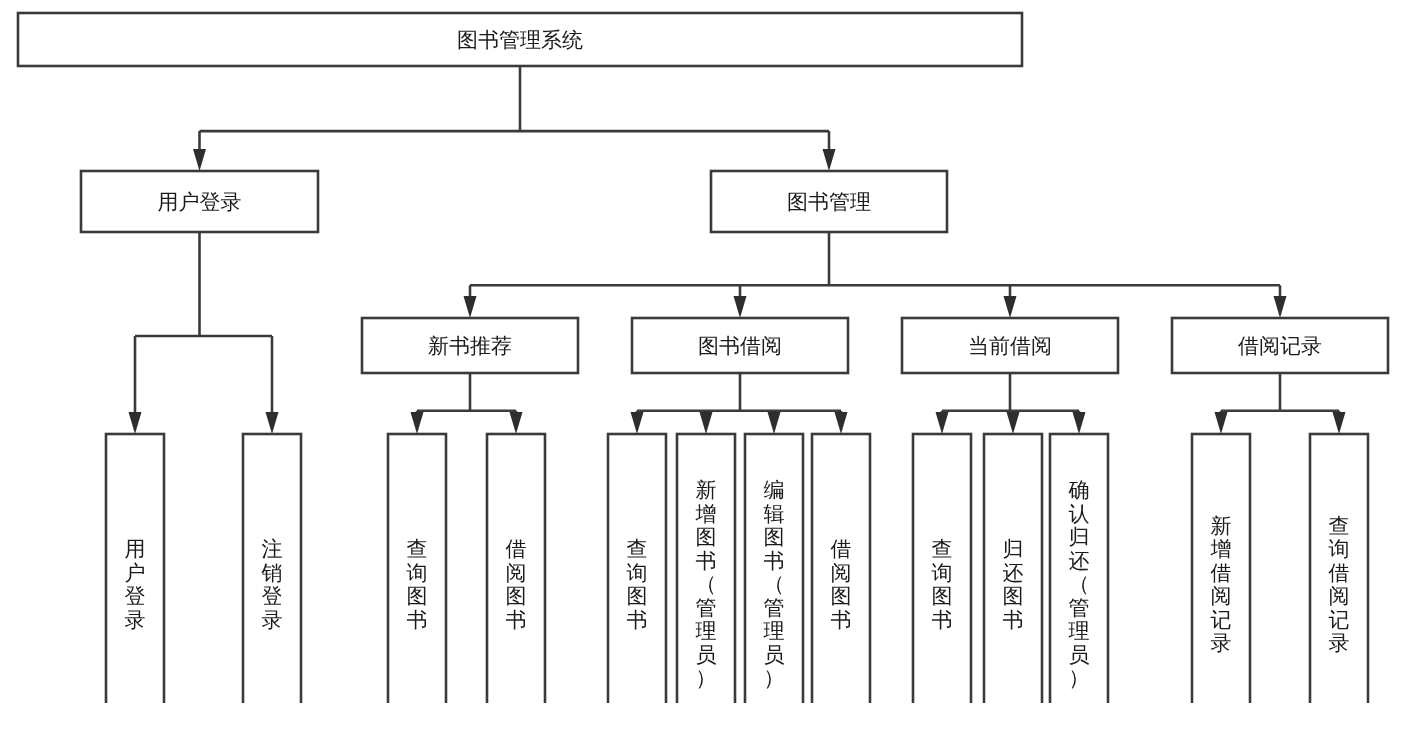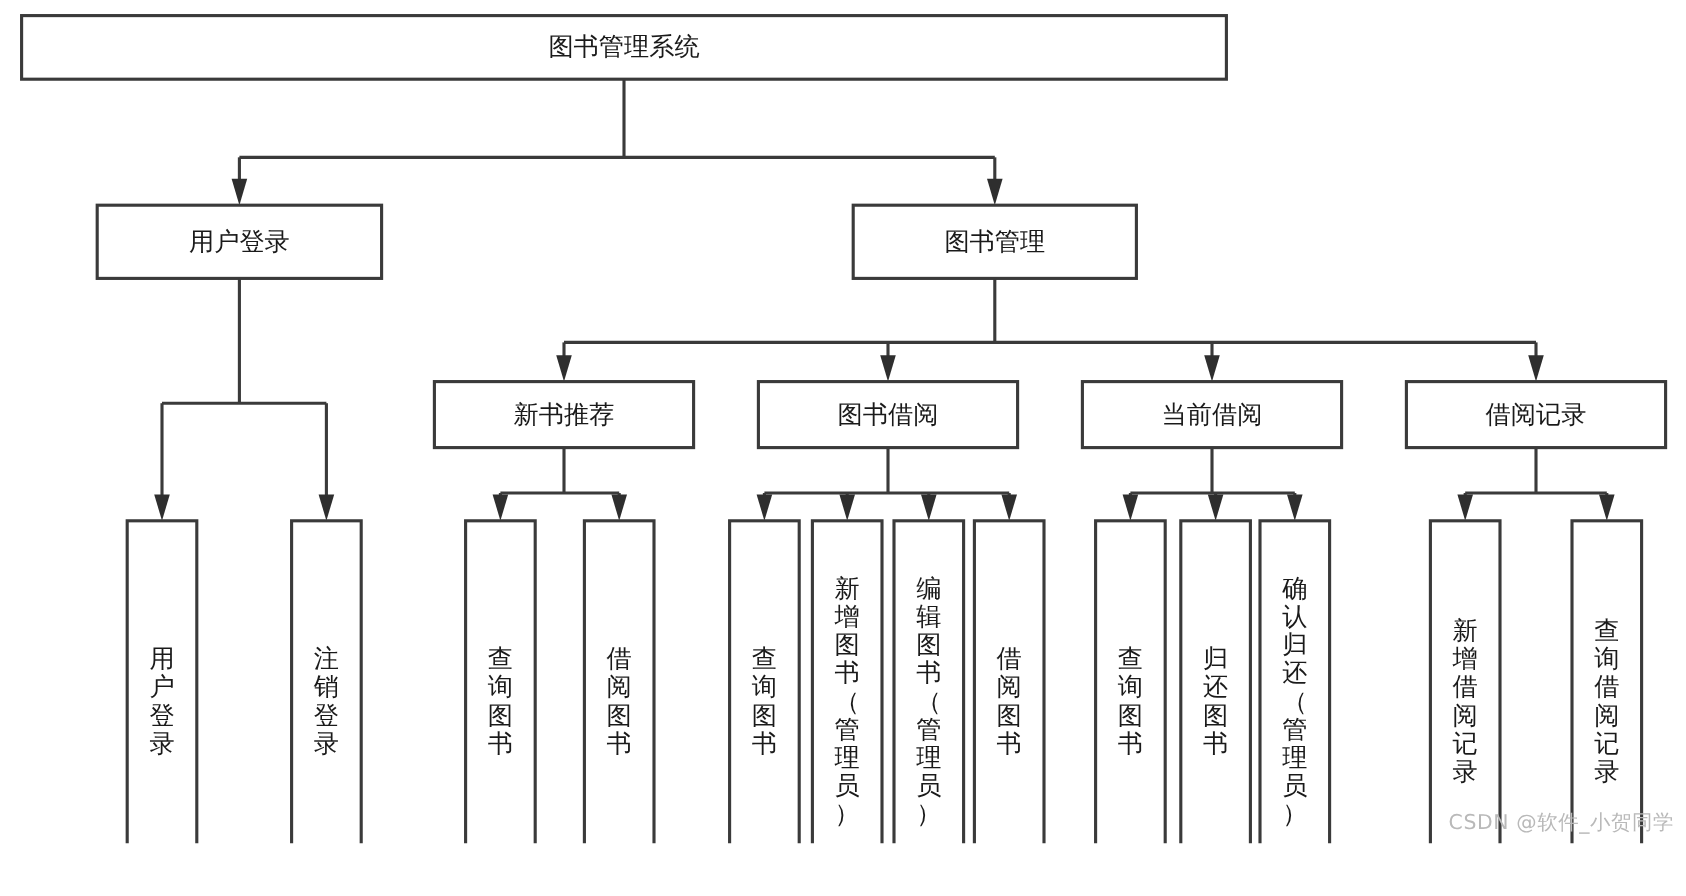--- a/index.html
+++ b/index.html
@@ -213,14 +213,13 @@
         <g>
           <rect x="1192" y="434" width="58" height="300" class="node-box"></rect>
           <text x="1221" y="532.5" class="node-label-vert"><tspan x="1221" dy="0">新</tspan><tspan x="1221" dy="23.5">增</tspan><tspan x="1221" dy="23.5">借</tspan><tspan x="1221" dy="23.5">阅</tspan><tspan x="1221" dy="23.5">记</tspan><tspan x="1221" dy="23.5">录</tspan></text>
         </g>
         <g>
           <rect x="1310" y="434" width="58" height="300" class="node-box"></rect>
           <text x="1339" y="532.5" class="node-label-vert"><tspan x="1339" dy="0">查</tspan><tspan x="1339" dy="23.5">询</tspan><tspan x="1339" dy="23.5">借</tspan><tspan x="1339" dy="23.5">阅</tspan><tspan x="1339" dy="23.5">记</tspan><tspan x="1339" dy="23.5">录</tspan></text>
         </g>
       </g>
   </svg>
-  <div class="watermark">CSDN @软件_小贺同学</div>
 </div>
 
 </body></html>

